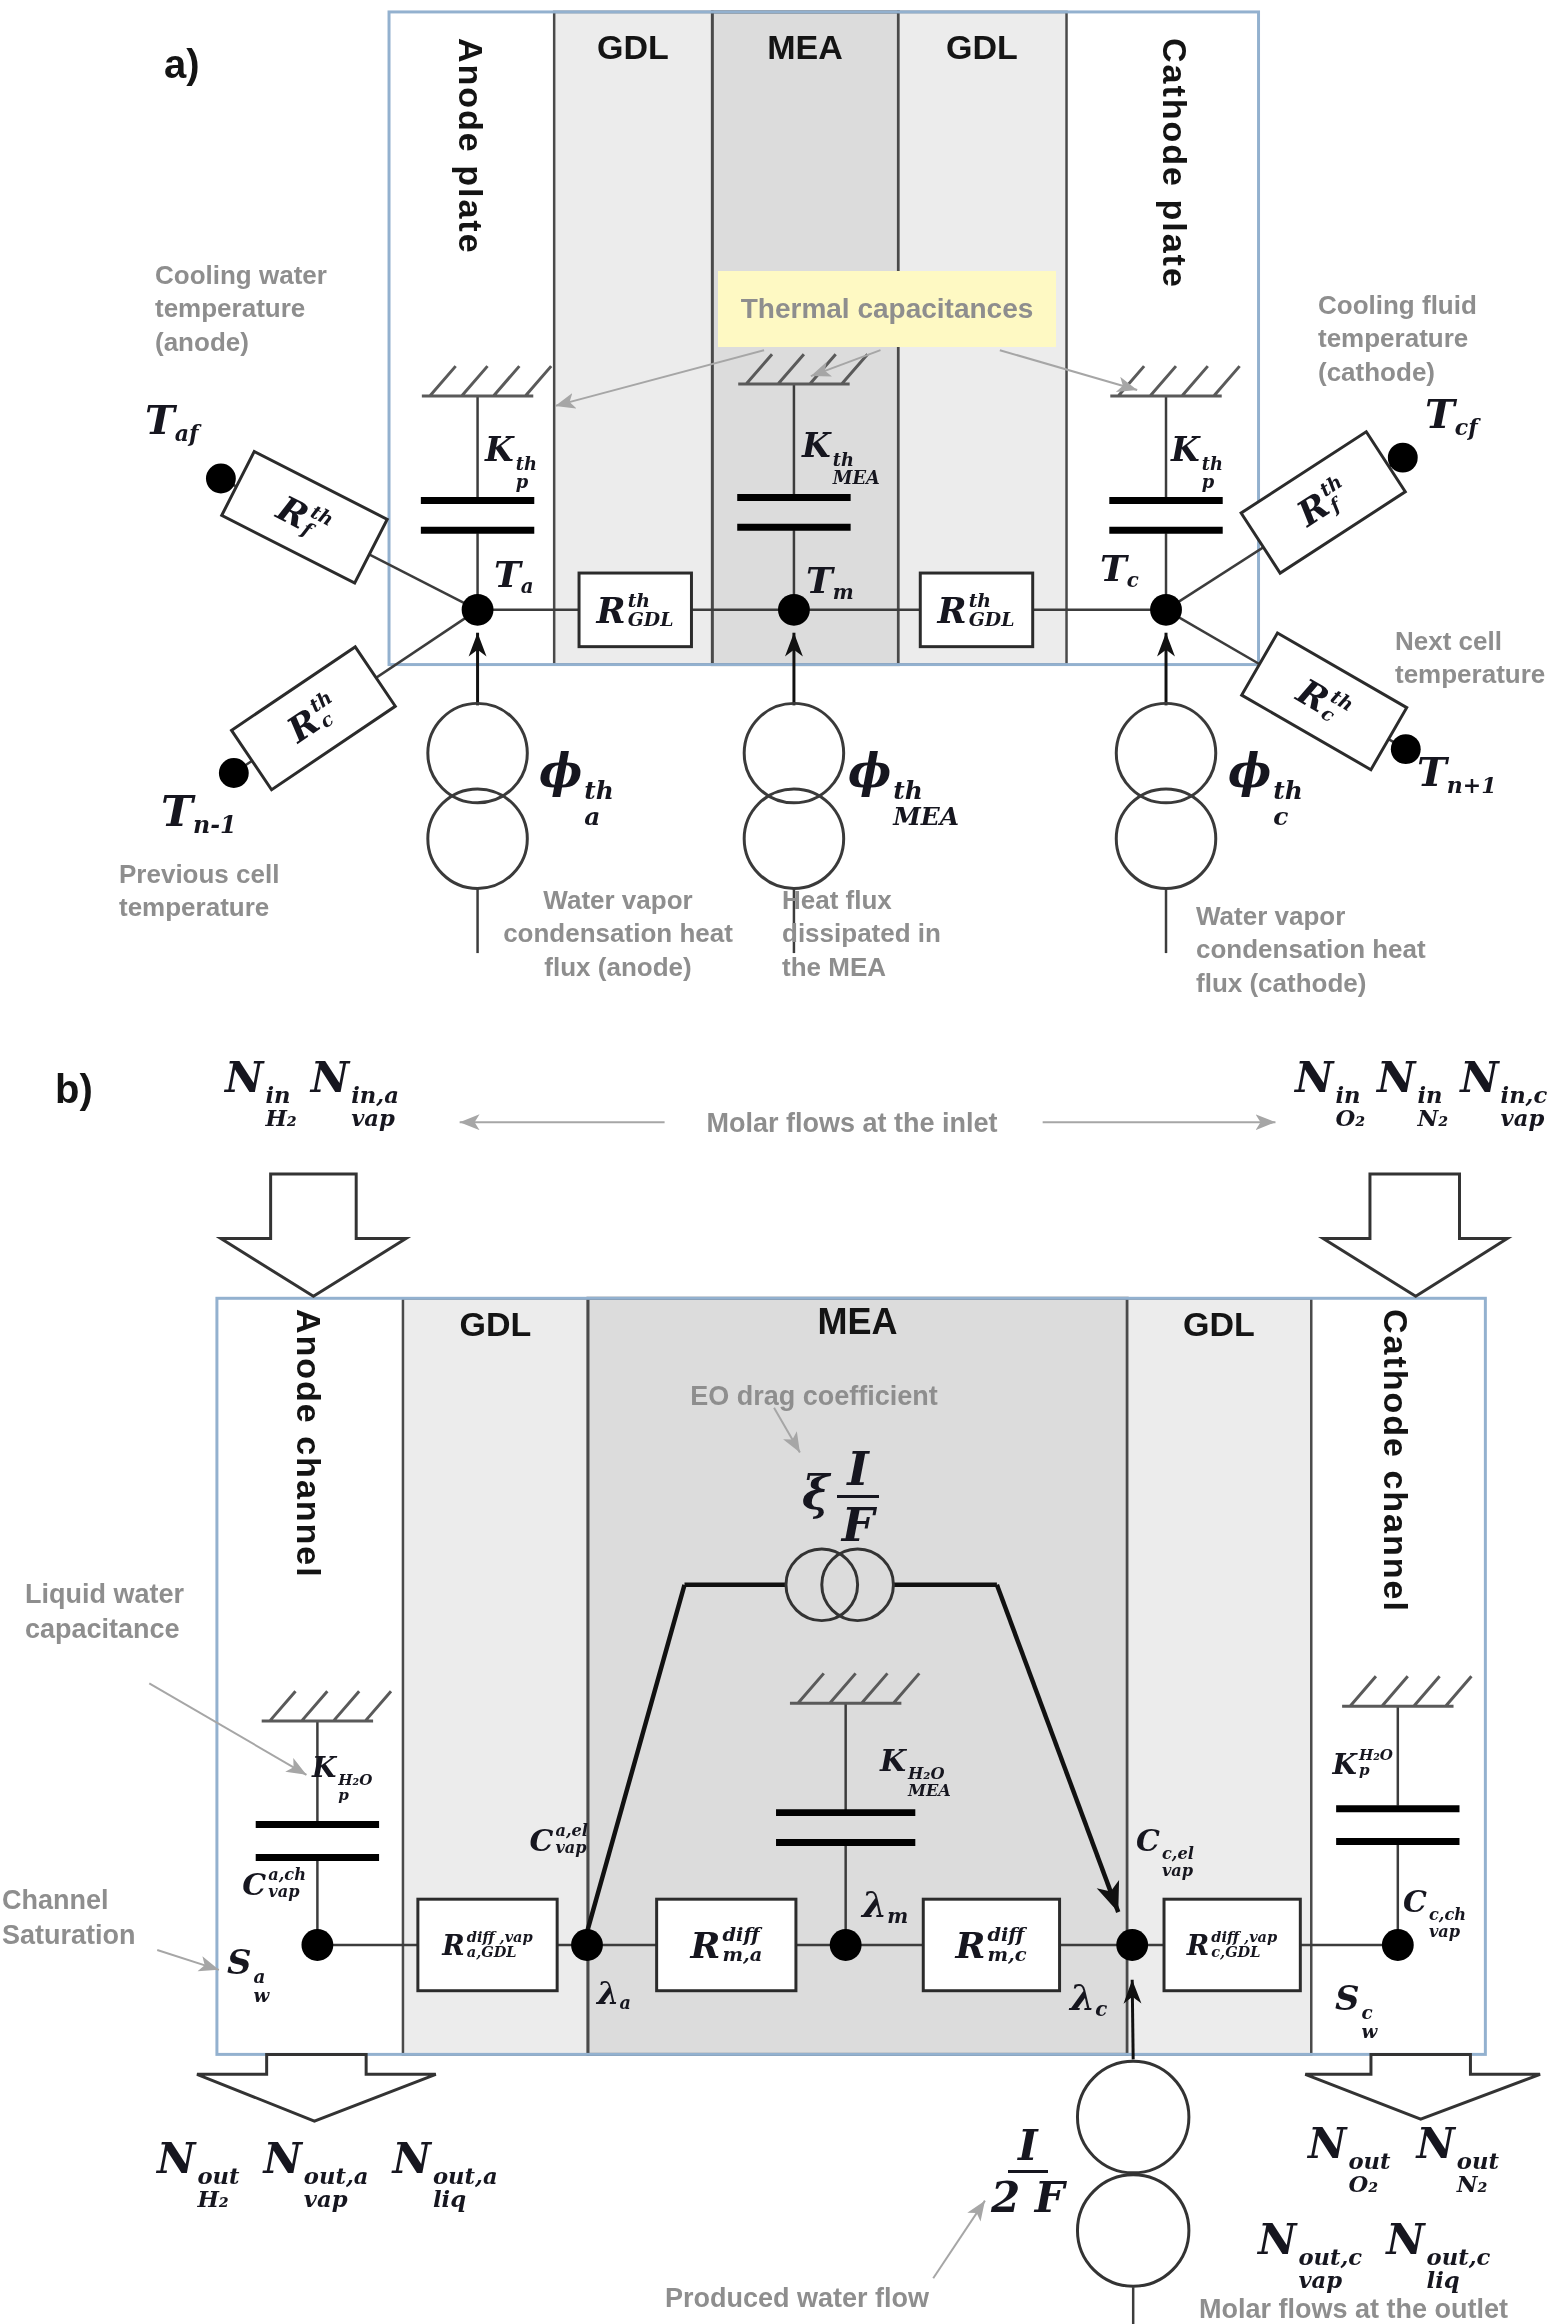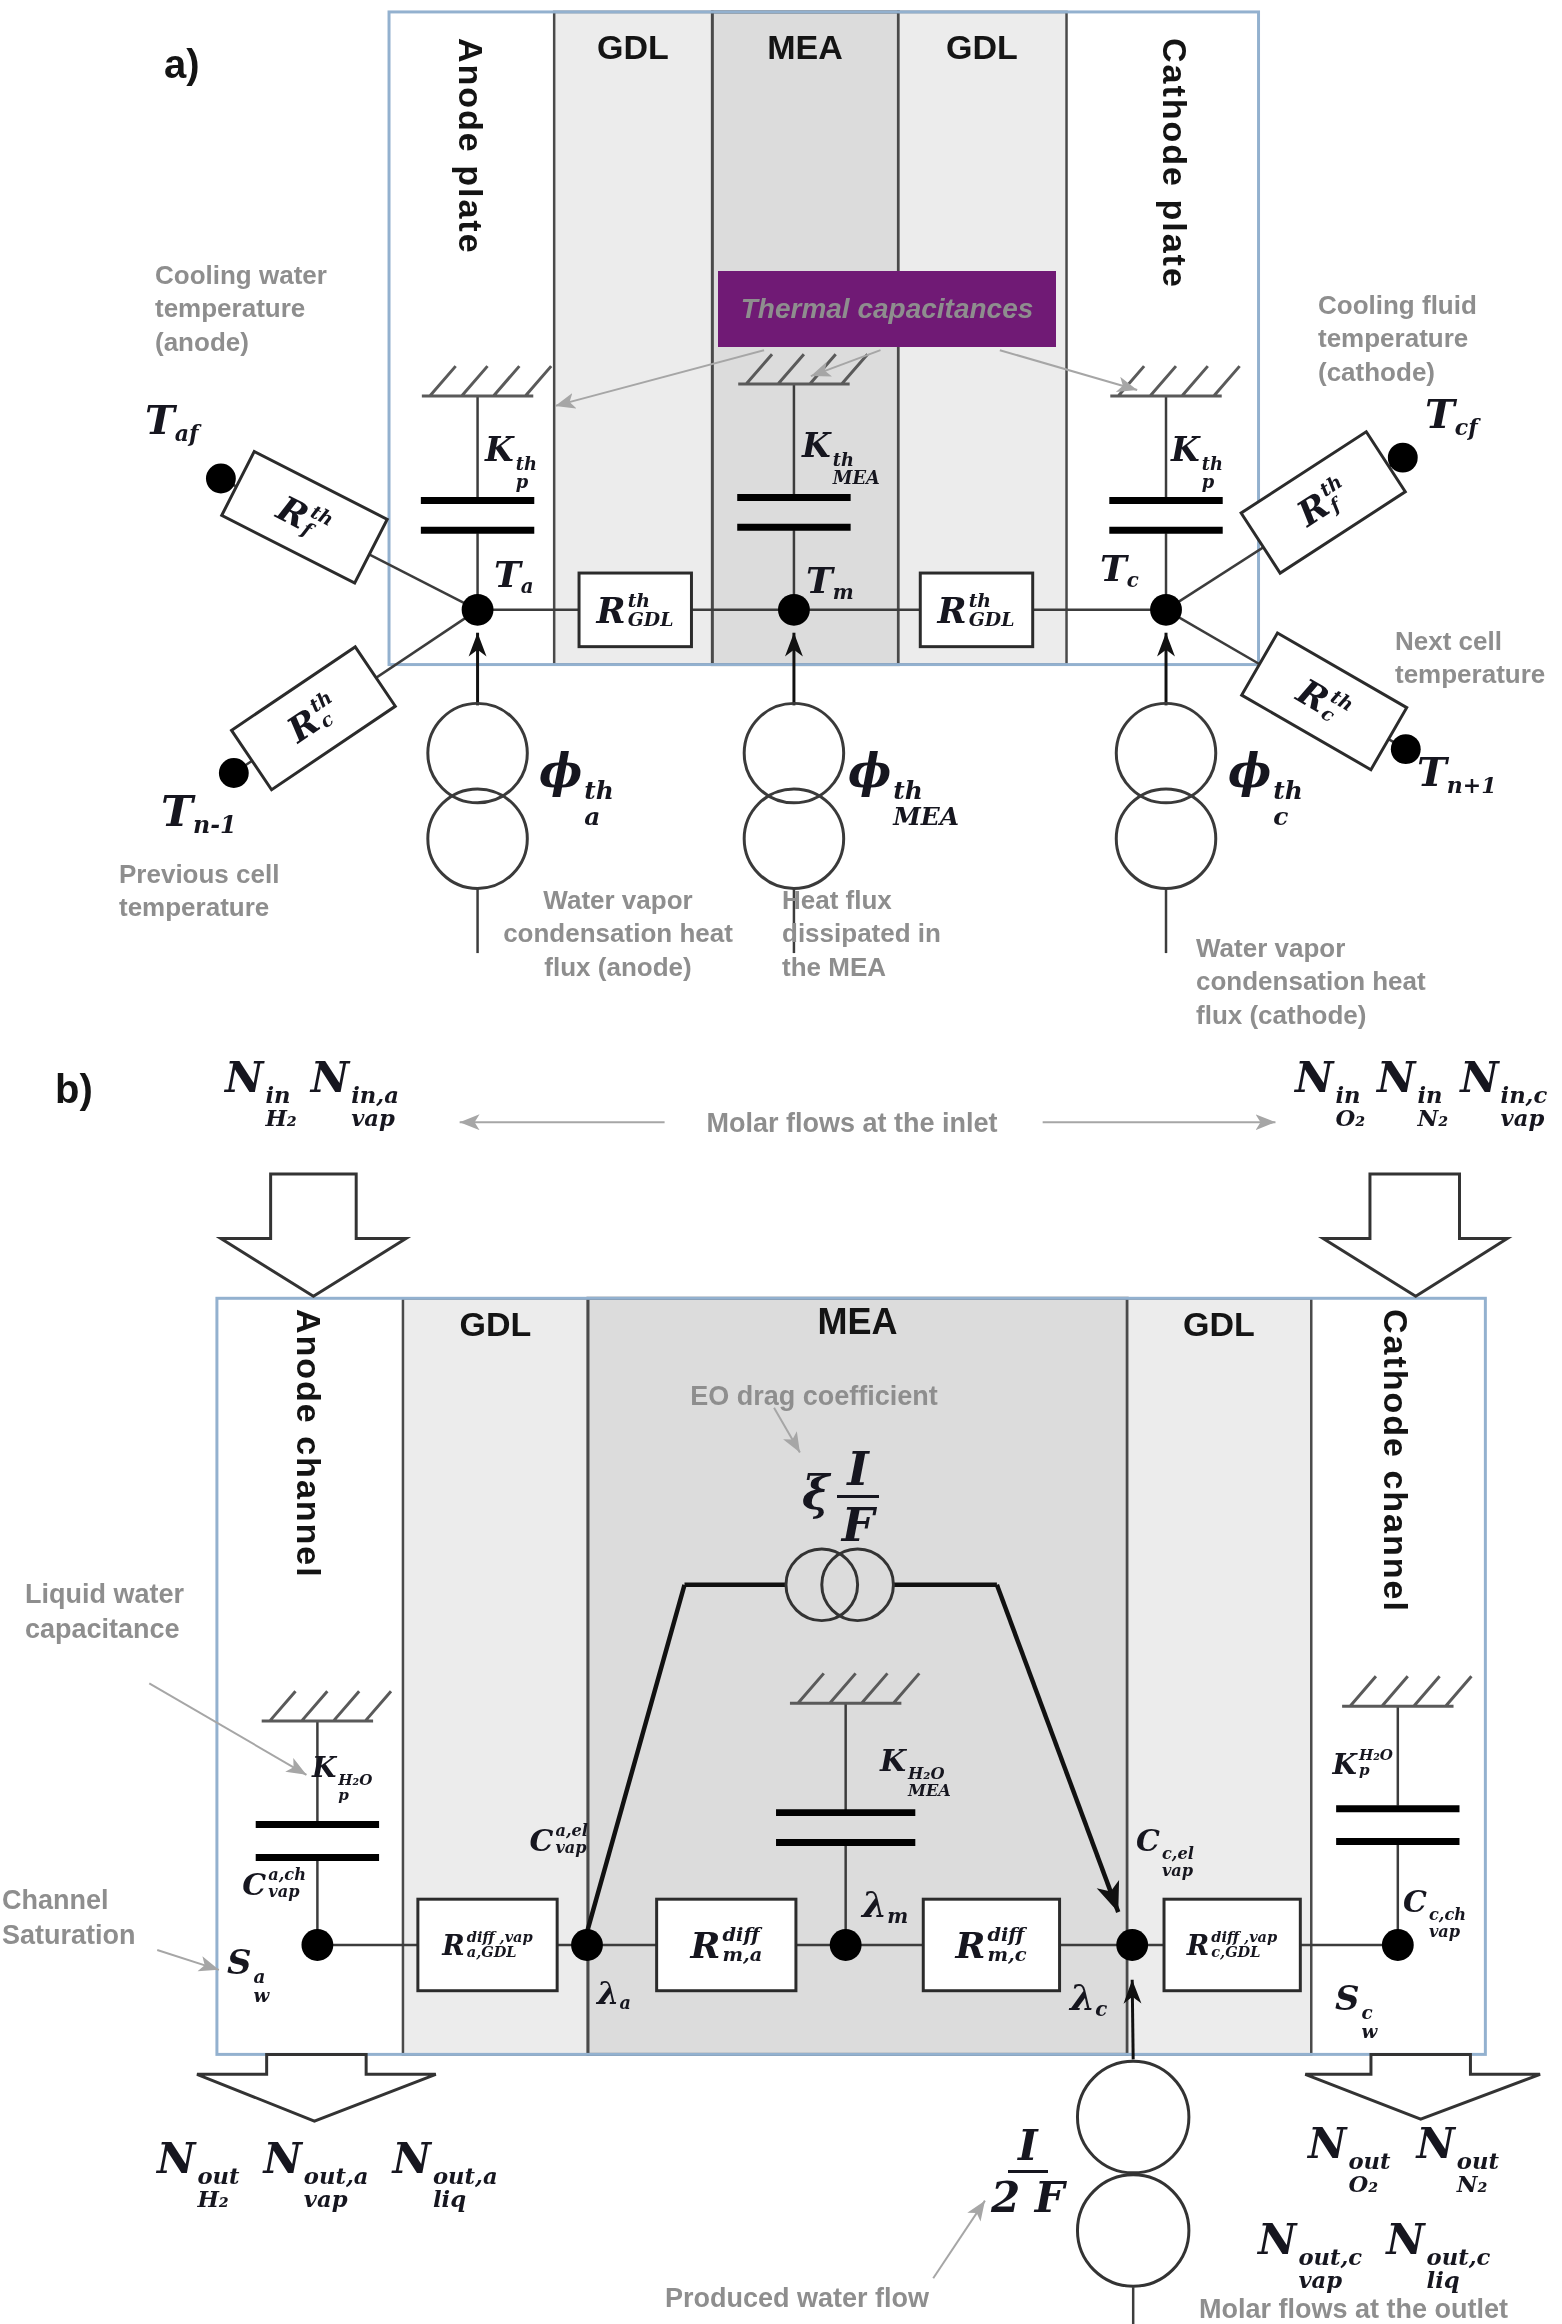--- a/index.html
+++ b/index.html
@@ -14,21 +14,21 @@
   .math{font-family:"DejaVu Serif","Liberation Serif",serif;font-style:italic;font-weight:bold;
         color:#16161f;white-space:nowrap;}
   .mstack{display:inline-flex;flex-direction:column;align-items:flex-start;font-size:54%;
           line-height:1.02;vertical-align:-0.5em;margin-left:2px;font-weight:bold;}
   .msubi{font-size:55%;vertical-align:-0.30em;}
   .mpre{margin-right:8px;}
   .mfrac{display:inline-flex;flex-direction:column;align-items:center;line-height:1.05;vertical-align:middle;}
   .mnum{border-bottom:3px solid #16161f;padding:0 10px 2px;}
   .mden{padding-top:3px;}
   .boxlbl{display:flex;align-items:center;justify-content:center;text-align:center;}
-  .whitebox{background:#701a75;display:flex;align-items:center;justify-content:center;font-style:italic;}
+  .whitebox{background:#fef9c3;display:flex;align-items:center;justify-content:center;}
   .row{display:flex;align-items:flex-start;}
   .nowrap{white-space:nowrap;}
 </style>
 </head>
 <body>
 
 <svg class="layer" width="1562" height="2324" viewBox="0 0 1570 2336">
   <defs>
     <marker id="ahb" markerUnits="userSpaceOnUse" markerWidth="30" markerHeight="24" refX="24" refY="10" orient="auto">
       <path d="M0,1 L24,10 L0,19 L7,10 Z" fill="#111"></path>
@@ -209,21 +209,21 @@
 <div class="lbl vert" style="left:470px;top:38px;font-size:34px;transform:translateX(-50%);">Anode plate</div>
 <div class="lbl vert" style="left:1174px;top:38px;font-size:34px;transform:translateX(-50%);">Cathode plate</div>
 <div class="lbl whitebox gray" style="left:718px;top:271px;width:338px;height:76px;font-size:28px;">Thermal capacitances</div>
 
 <div class="lbl gray" style="left:155px;top:259px;width:184px;font-size:26px;">Cooling water temperature (anode)</div>
 <div class="lbl gray" style="left:1318px;top:271px;width:199px;font-size:26px;margin-top:18px;">Cooling fluid temperature (cathode)</div>
 <div class="lbl gray" style="left:119px;top:858px;width:199px;font-size:26px;">Previous cell temperature</div>
 <div class="lbl gray" style="left:1395px;top:625px;width:179px;font-size:26px;">Next cell temperature</div>
 <div class="lbl gray" style="left:496px;top:884px;width:244px;font-size:26px;text-align:center;">Water vapor condensation heat flux (anode)</div>
 <div class="lbl gray" style="left:782px;top:884px;width:174px;font-size:26px;">Heat flux dissipated in the MEA</div>
-<div class="lbl gray" style="left:1196px;top:932px;width:269px;font-size:26px;">Water vapor condensation heat flux (cathode)</div>
+<div class="lbl gray" style="left:1196px;top:900px;width:269px;font-size:26px;">Water vapor condensation heat flux (cathode)</div>
 
 <div class="lbl math" style="left:145px;top:396px;font-size:40px;"><span class="mbase">T</span><span class="msubi">af</span></div>
 <div class="lbl math" style="left:161px;top:786px;font-size:43px;"><span class="mbase">T</span><span class="msubi">n-1</span></div>
 <div class="lbl math" style="left:1425px;top:390px;font-size:40px;"><span class="mbase">T</span><span class="msubi">cf</span></div>
 <div class="lbl math" style="left:1417px;top:748px;font-size:40px;"><span class="mbase">T</span><span class="msubi">n+1</span></div>
 <div class="lbl math" style="left:485px;top:430px;font-size:33px;"><span class="mbase">K</span><span class="mstack">
       <span class="msup">th</span>
       <span class="msub">p</span>
     </span></div>
 <div class="lbl math" style="left:802px;top:426px;font-size:33px;"><span class="mbase">K</span><span class="mstack">

